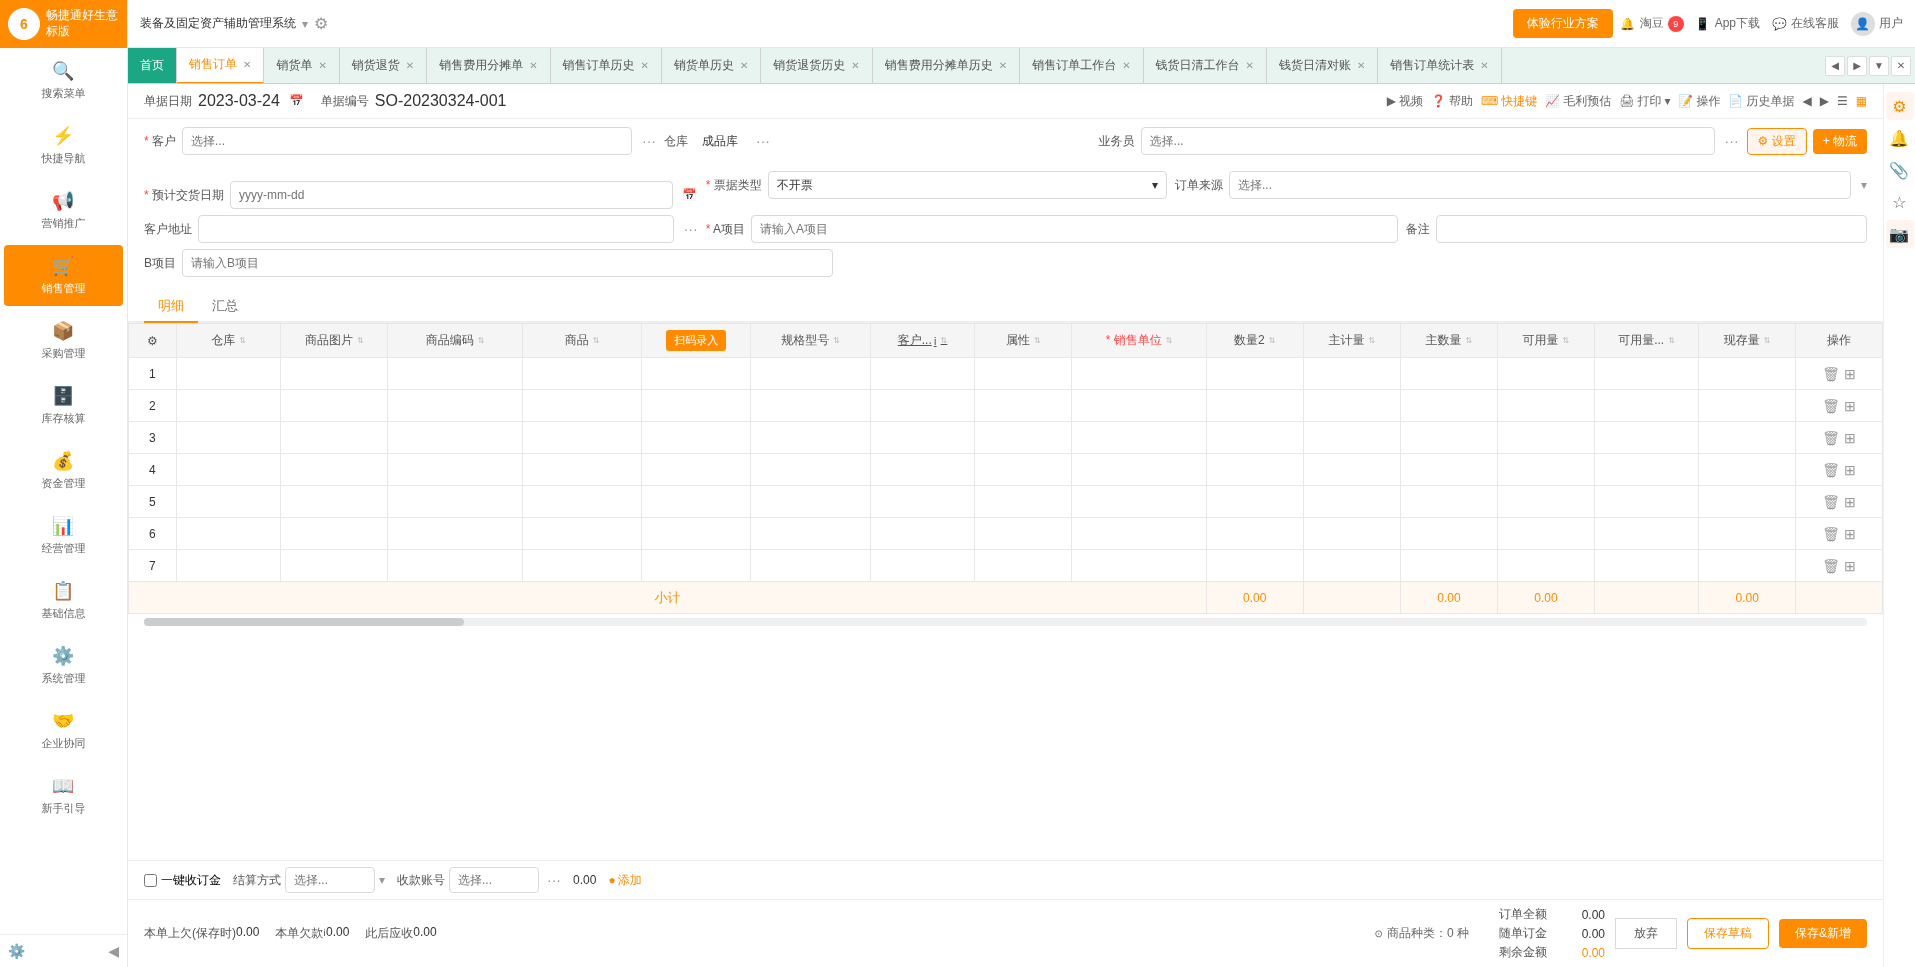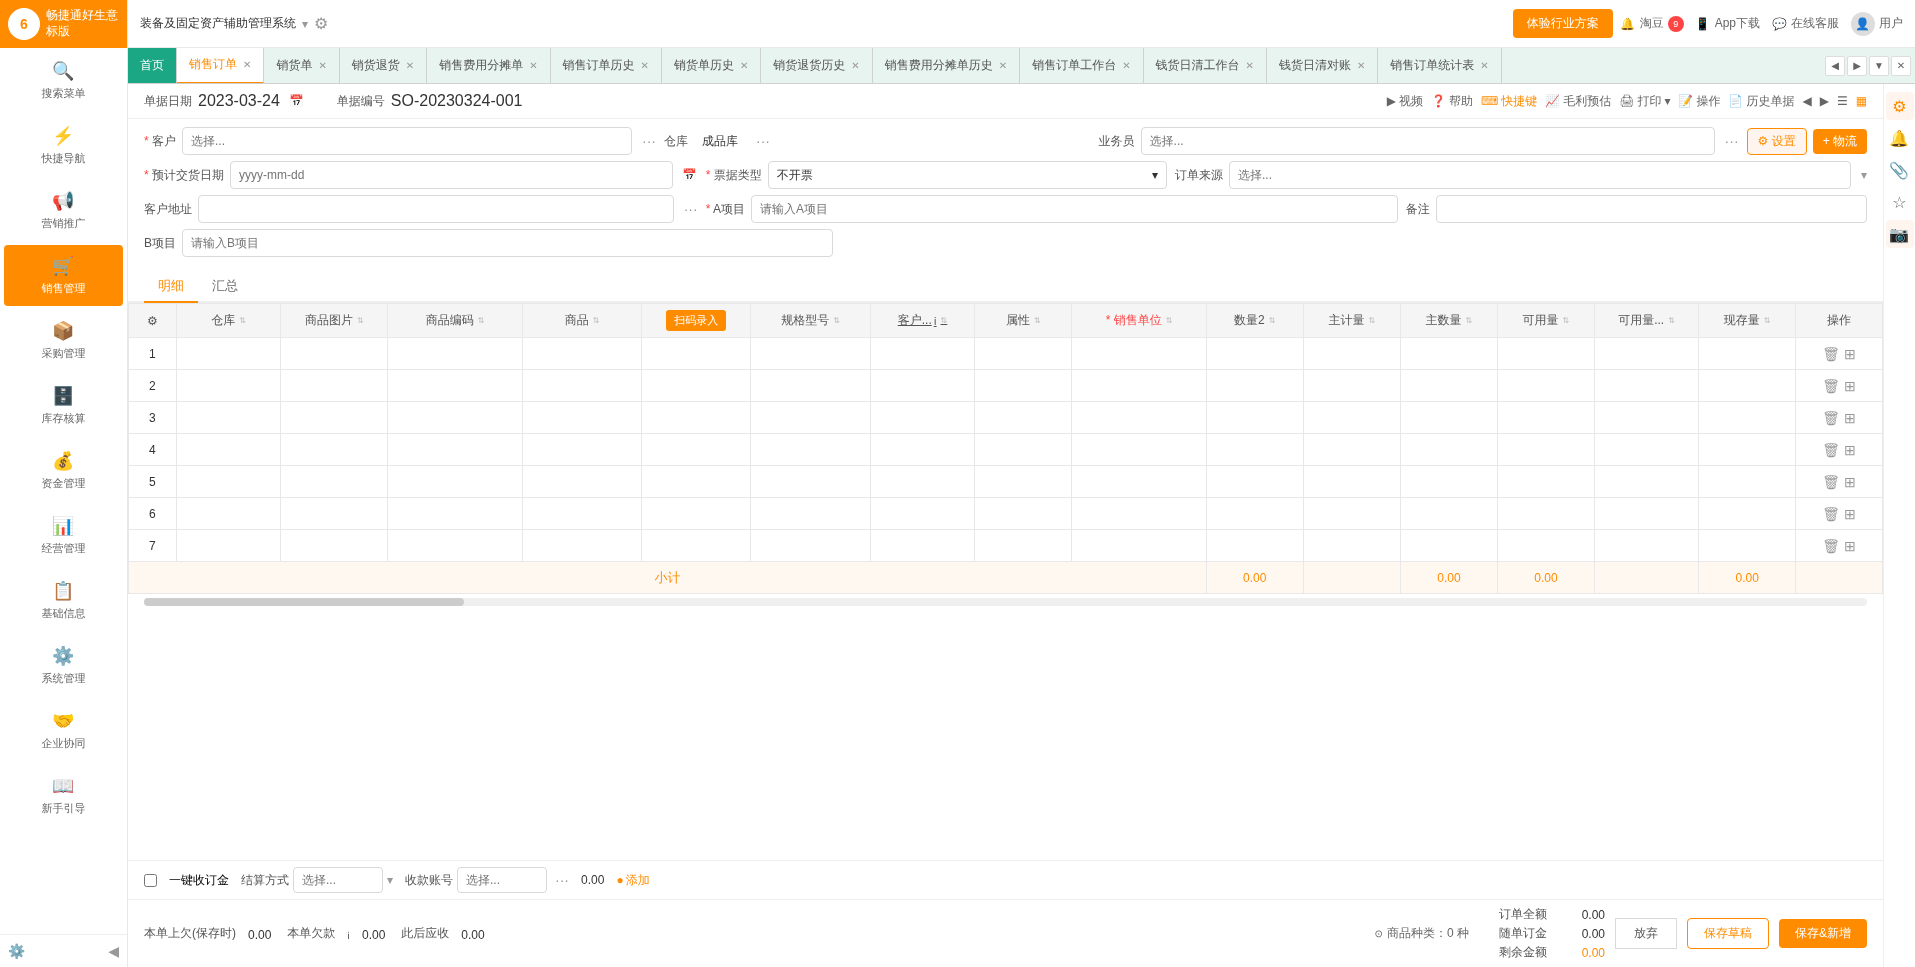--- a/index.html
+++ b/index.html
@@ -36,21 +36,21 @@
     .tab { padding: 0 12px; height: 36px; display: flex; align-items: center; gap: 4px; cursor: pointer; color: #555; white-space: nowrap; border-right: 1px solid #d0d0d0; font-size: 12px; }
     .tab.active { background: #fff; color: #ff8c00; border-bottom: 2px solid #ff8c00; }
     .tab-close { color: #999; font-size: 10px; margin-left: 2px; }
     .tabbar-nav { display: flex; align-items: center; padding: 0 4px; gap: 2px; margin-left: auto; }
     .tabbar-nav-btn { width: 20px; height: 20px; display: flex; align-items: center; justify-content: center; cursor: pointer; color: #666; background: #fff; border: 1px solid #ddd; border-radius: 2px; font-size: 10px; }
 
     
     .content { flex: 1; display: flex; flex-direction: column; overflow: hidden; background: #fff; }
 
     
-    .form-header { padding: 8px 16px; background: #fff; border-bottom: 1px solid #eee; display: flex; align-items: center; gap: 32px; flex-shrink: 0; }
+    .form-header { padding: 8px 16px; background: #fff; border-bottom: 1px solid #eee; display: flex; align-items: center; gap: 16px; flex-shrink: 0; }
     .form-header-field { display: flex; align-items: center; gap: 6px; }
     .form-header-label { color: #555; font-size: 12px; }
     .form-header-value { color: #333; font-size: 16px; font-weight: 500; }
     .form-header-actions { margin-left: auto; display: flex; align-items: center; gap: 8px; }
     .form-header-action { display: flex; align-items: center; gap: 3px; color: #666; cursor: pointer; font-size: 12px; }
     .form-header-action.orange { color: #ff8c00; }
 
     
     .form-body { padding: 8px 16px; background: #fff; flex-shrink: 0; }
     .form-row { display: flex; align-items: center; gap: 8px; margin-bottom: 6px; }
@@ -75,30 +75,30 @@
     .row-num { color: #999; width: 24px; }
     .scan-btn { background: #ff8c00; color: #fff; border: none; padding: 3px 8px; border-radius: 3px; font-size: 11px; cursor: pointer; white-space: nowrap; }
     .subtotal-row td { background: #fff8f0; font-weight: 500; color: #ff8c00; }
     .subtotal-label { color: #ff8c00; font-size: 13px; }
     .subtotal-value { color: #ff8c00; }
     .row-actions { display: flex; gap: 4px; justify-content: center; }
     .row-action-btn { color: #999; cursor: pointer; font-size: 14px; }
 
     
     .form-footer { padding: 6px 16px; background: #fff; border-top: 1px solid #eee; display: flex; align-items: center; gap: 12px; flex-shrink: 0; }
-    .footer-checkbox { display: flex; align-items: center; gap: 12px; }
+    .footer-checkbox { display: flex; align-items: center; gap: 4px; }
     .footer-field { display: flex; align-items: center; gap: 4px; }
     .footer-field-label { color: #555; white-space: nowrap; }
     .footer-field-select { border: 1px solid #d9d9d9; border-radius: 4px; padding: 3px 8px; color: #999; font-size: 12px; height: 26px; width: 90px; }
     .footer-field-value { color: #333; }
     .footer-add-btn { color: #ff8c00; cursor: pointer; display: flex; align-items: center; gap: 2px; }
 
     
     .status-bar { padding: 6px 16px; background: #fff; border-top: 1px solid #eee; display: flex; align-items: center; gap: 16px; flex-shrink: 0; }
-    .status-item { display: flex; align-items: flex-end; gap: 12px; color: #555; font-size: 12px; }
+    .status-item { display: flex; align-items: flex-start; gap: 0; color: #555; font-size: 12px; }
     .status-item .label { color: #555; }
     .status-item .value { color: #333; font-weight: 500; }
     .status-bar-right { margin-left: auto; display: flex; gap: 10px; align-items: center; }
     .status-summary { display: flex; flex-direction: column; align-items: flex-end; gap: 2px; font-size: 12px; color: #333; }
     .status-summary-row { display: flex; gap: 8px; align-items: center; }
     .status-summary-label { color: #555; }
     .status-summary-value { color: #333; min-width: 50px; text-align: right; }
     .btn-discard { border: 1px solid #d9d9d9; background: #fff; color: #555; padding: 6px 18px; border-radius: 0; cursor: pointer; font-size: 12px; }
     .btn-save-draft { border: 1px solid #ff8c00; background: #fff; color: #ff8c00; padding: 6px 16px; border-radius: 4px; cursor: pointer; font-size: 12px; }
     .btn-save-new { background: #ff8c00; color: #fff; border: none; padding: 6px 16px; border-radius: 4px; cursor: pointer; font-size: 12px; }
@@ -345,21 +345,21 @@
             <input class="form-field-input" type="text" style="color: rgb(153, 153, 153);" placeholder="选择...">
             <span class="form-field-dots">···</span>
           </div>
           <div style="display:flex;gap:6px;align-items:center;">
             <button style="background:#fff5ee;color:#ff8c00;border:1px solid #ff8c00;padding:4px 10px;border-radius:4px;cursor:pointer;font-size:12px;">⚙ 设置</button>
             <button style="background:#ff8c00;color:#fff;border:none;padding:4px 10px;border-radius:4px;cursor:pointer;font-size:12px;">+ 物流</button>
           </div>
         </div>
 
         <div class="form-row">
-          <div class="form-field" style="flex:1.2;">
+          <div class="form-field" style="flex:1.2;margin-top:20px;">
             <span class="form-field-label required">预计交货日期</span>
             <input class="form-field-input" type="text" style="color: rgb(153, 153, 153); width: 120px;" placeholder="yyyy-mm-dd">
             <span class="field-calendar-icon">📅</span>
           </div>
           <div class="form-field" style="flex:1;">
             <span class="form-field-label required">票据类型</span>
             <div class="form-field-select" style="flex:1;">
               <span>不开票</span>
               <span>▾</span>
             </div>

